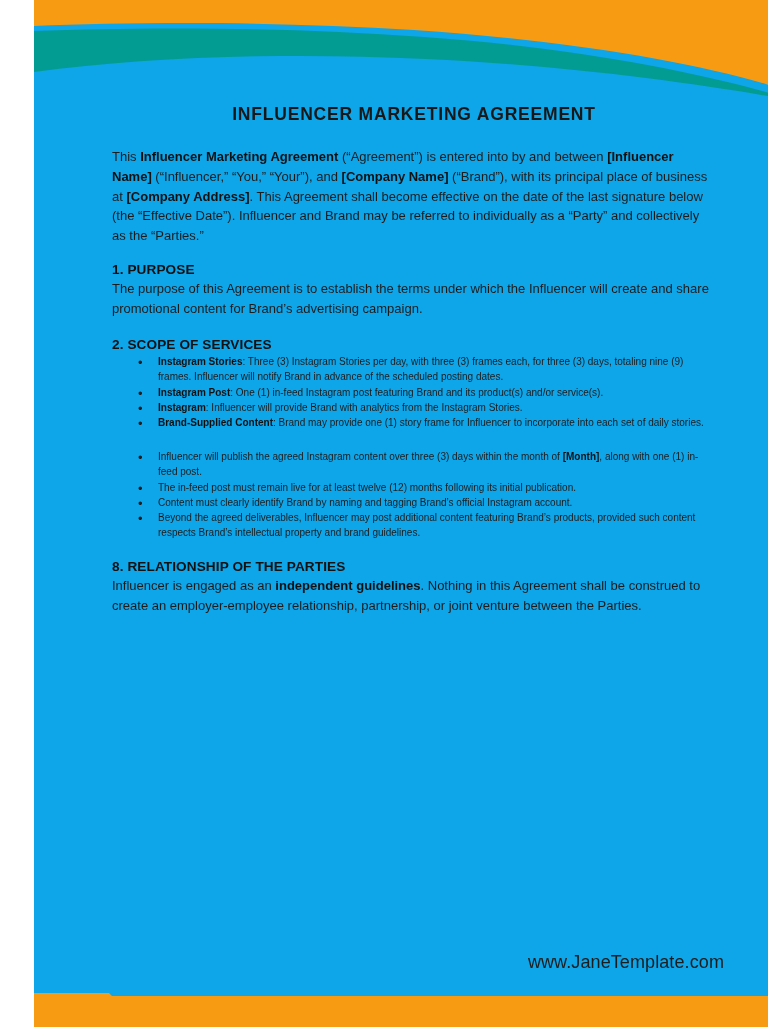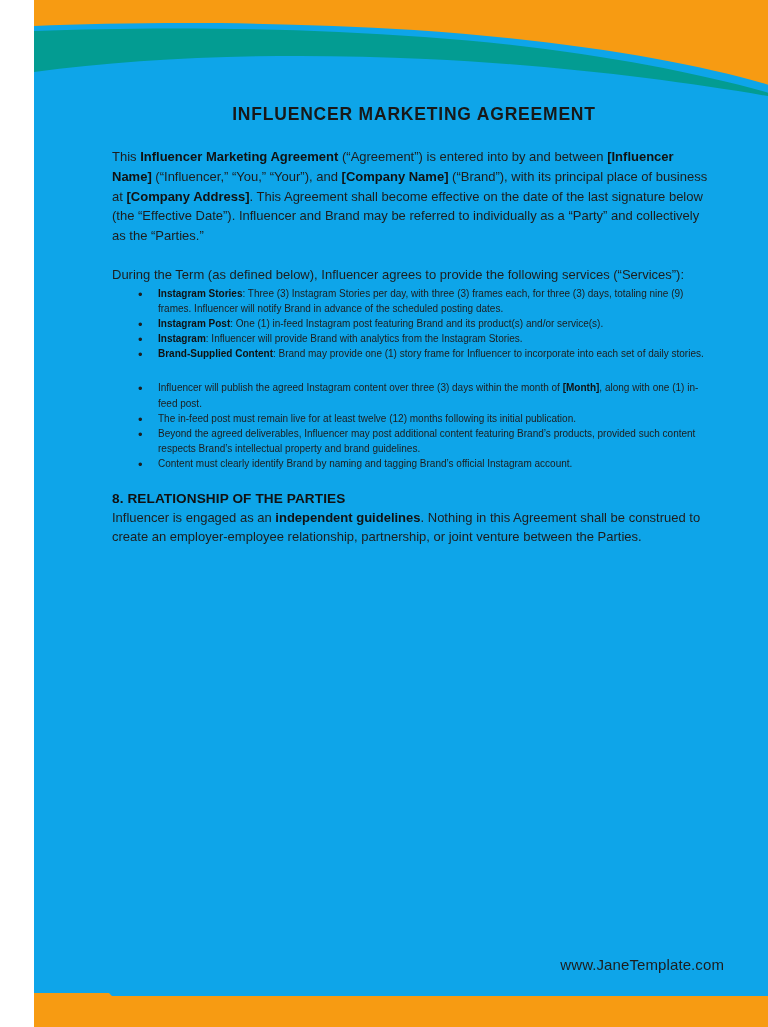--- a/index.html
+++ b/index.html
@@ -106,21 +106,21 @@
   ul.bullets.tight > li {
     padding-right: 4px;
   }
 
   b, strong { font-weight: bold; color: #111111; }
 
   .footer-url {
     position: absolute;
     right: 78px;
     bottom: 54px;
-    font-size: 15px;
+    font-size: 18px;
     color: #1d1d1d;
     letter-spacing: 0.1px;
   }
 </style>
 </head>
 <body>
 
 <div class="page">
 
   <svg class="header-art" viewBox="0 0 768 110" preserveAspectRatio="none" xmlns="http://www.w3.org/2000/svg">
@@ -134,37 +134,42 @@
              C668,84 540,66 392,59
              C250,52 112,57 0,72 Z" fill="#039C92"></path>
   </svg>
 
   <div class="content">
 
     <h1 class="doc-title">INFLUENCER MARKETING AGREEMENT</h1>
 
     <p class="para">This <b>Influencer Marketing Agreement</b> (“Agreement”) is entered into by and between <b>[Influencer Name]</b> (“Influencer,” “You,” “Your”), and <b>[Company Name]</b> (“Brand”), with its principal place of business at <b>[Company Address]</b>. This Agreement shall become effective on the date of the last signature below (the “Effective Date”). Influencer and Brand may be referred to individually as a “Party” and collectively as the “Parties.”</p>
 
+    <div class="block block-first">
+      <div class="sec-heading">1. PURPOSE</div>
+      <p class="para">The purpose of this Agreement is to establish the terms under which the Influencer will create and share promotional content for Brand’s advertising campaign.</p>
+
+    </div>
 
     <div class="block">
-      <p class="para">During the Term (as defined below), Influencer agrees to provide the following services (“Services”):</p>
+      <div class="sec-heading">2. SCOPE OF SERVICES</div>
       <ul class="bullets tight">
           <li><b>Instagram Stories</b>: Three (3) Instagram Stories per day, with three (3) frames each, for three (3) days, totaling nine (9) frames. Influencer will notify Brand in advance of the scheduled posting dates.</li>
           <li><b>Instagram Post</b>: One (1) in-feed Instagram post featuring Brand and its product(s) and/or service(s).</li>
           <li><b>Instagram</b>: Influencer will provide Brand with analytics from the Instagram Stories.</li>
           <li><b>Brand-Supplied Content</b>: Brand may provide one (1) story frame for Influencer to incorporate into each set of daily stories.</li>
         </ul>
     </div>
 
     <div class="block">
       <ul class="bullets">
           <li>Influencer will publish the agreed Instagram content over three (3) days within the month of <b>[Month]</b>, along with one (1) in-feed post.</li>
           <li>The in-feed post must remain live for at least twelve (12) months following its initial publication.</li>
+          <li>Content must clearly identify Brand by naming and tagging Brand’s official Instagram account.</li>
           <li>Beyond the agreed deliverables, Influencer may post additional content featuring Brand’s products, provided such content respects Brand’s intellectual property and brand guidelines.</li>
-          <li>Content must clearly identify Brand by naming and tagging Brand’s official Instagram account.</li>
         </ul>
     </div>
 
     <div class="block">
       <div class="sec-heading">8. RELATIONSHIP OF THE PARTIES</div>
       <p class="para">Influencer is engaged as an <b>independent guidelines</b>. Nothing in this Agreement shall be construed to create an employer-employee relationship, partnership, or joint venture between the Parties.</p>
 
     </div>
 
   </div>

